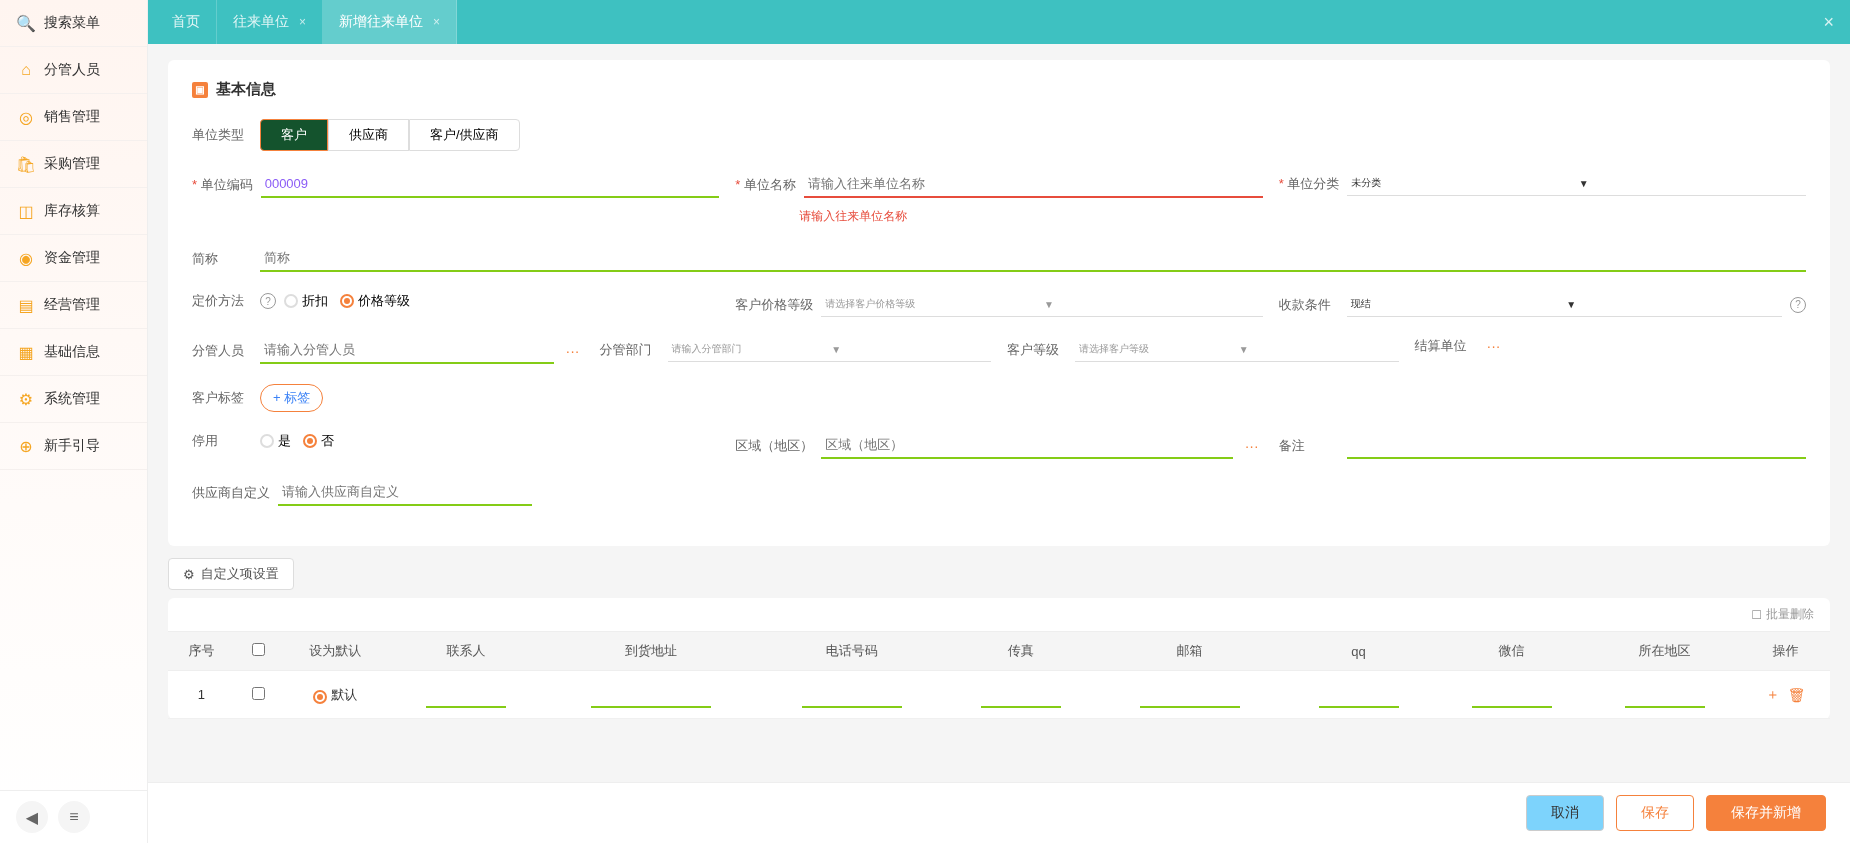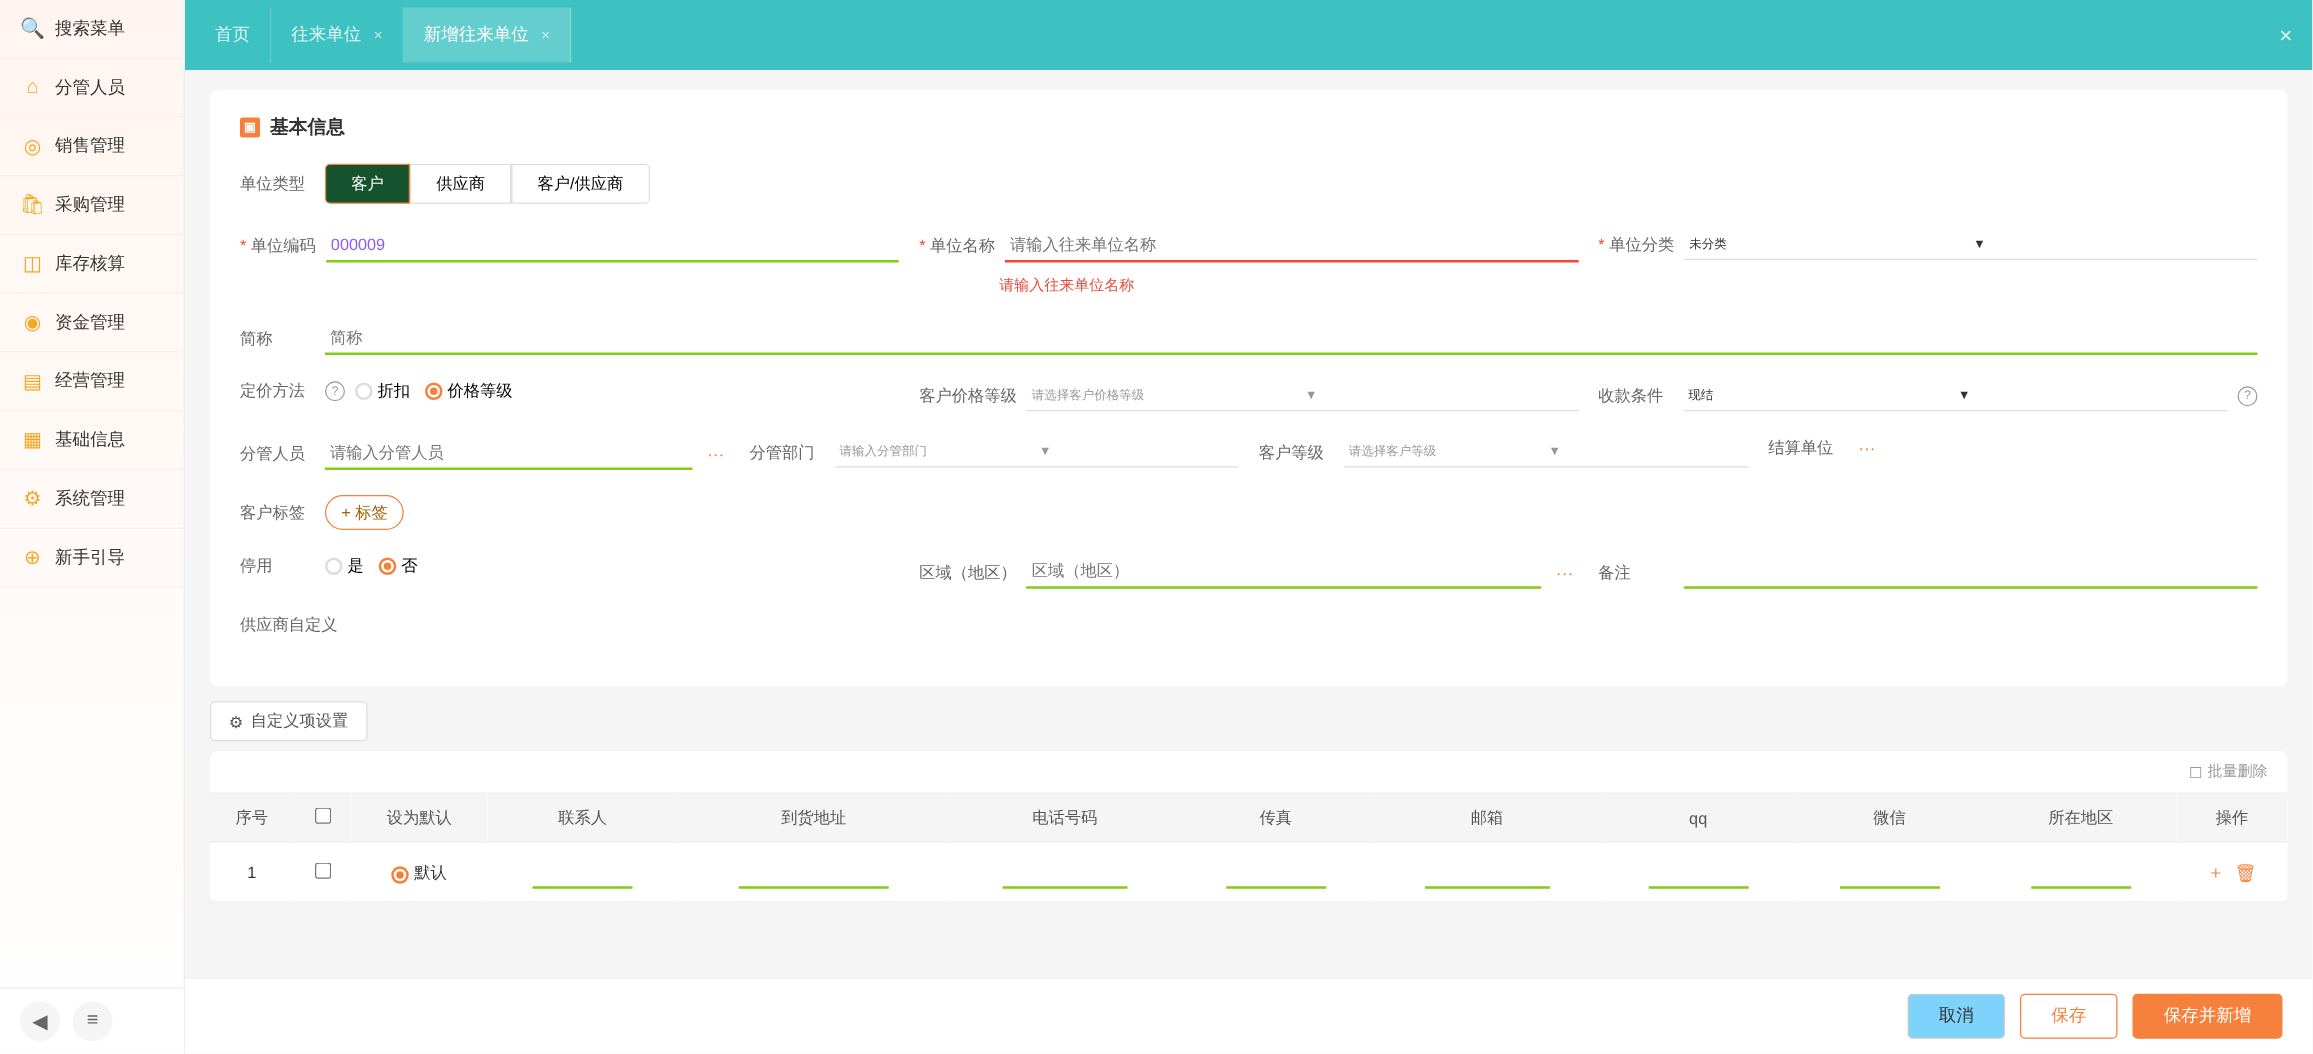--- a/index.html
+++ b/index.html
@@ -56,21 +56,21 @@
       display: flex;
       flex-direction: column;
       overflow: hidden;
     }
 
     
     .tab-bar {
       background: #3ec1c1;
       display: flex;
       align-items: center;
-      height: 56px;
+      height: 44px;
       padding: 0 8px;
       gap: 0;
       position: relative;
     }
     .tab {
       display: flex;
       align-items: center;
       gap: 6px;
       padding: 0 16px;
       height: 44px;
@@ -247,21 +247,21 @@
       display: flex; align-items: center; justify-content: center;
       font-size: 10px; color: #999; cursor: pointer;
     }
 
     
     .tag-btn {
       display: flex;
       align-items: center;
       gap: 4px;
       border: 1px solid #f5813c;
-      color: #a16207;
+      color: #3b82f6;
       padding: 4px 12px;
       border-radius: 20px;
       font-size: 13px;
       cursor: pointer;
       background: transparent;
     }
 
     
     .table-section {
       background: #fff;
@@ -561,20 +561,21 @@
         </div>
         <div class="form-group">
           <span class="form-label">备注</span>
           <input class="form-input" type="text" placeholder="" style="">
         </div>
       </div>
 
       <div class="form-row">
         <div class="form-group" style="flex:none; width:340px;">
           <span class="form-label">供应商自定义</span>
+          <input class="form-input" type="text" placeholder="请输入供应商自定义" style="">
         </div>
       </div>
     </div>
 
     <div style="margin-bottom:8px;">
       <button class="custom-settings-btn">
         <span>⚙</span>
         <span>自定义项设置</span>
       </button>
     </div>

